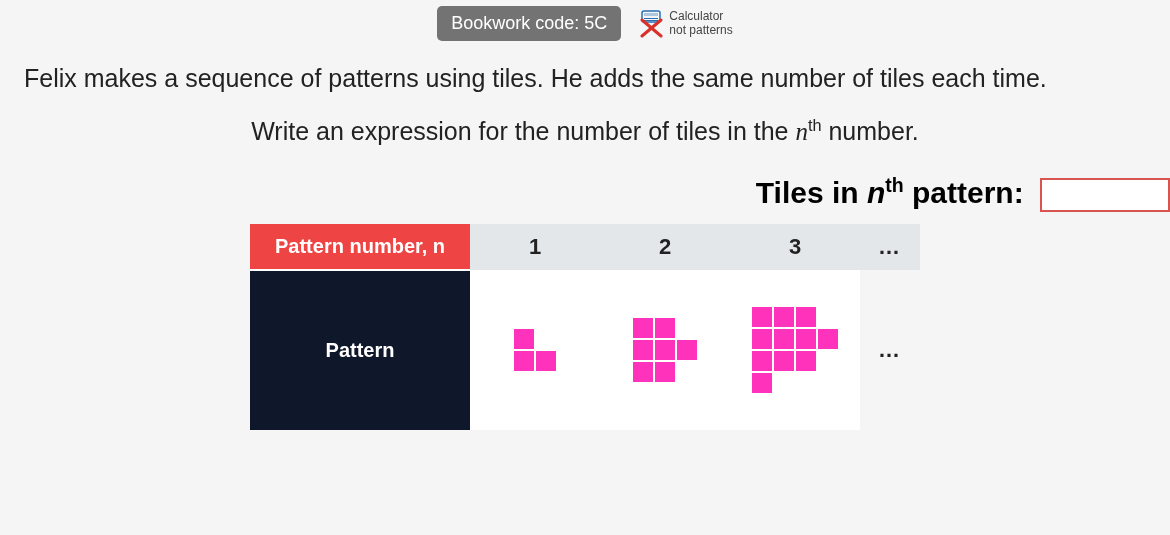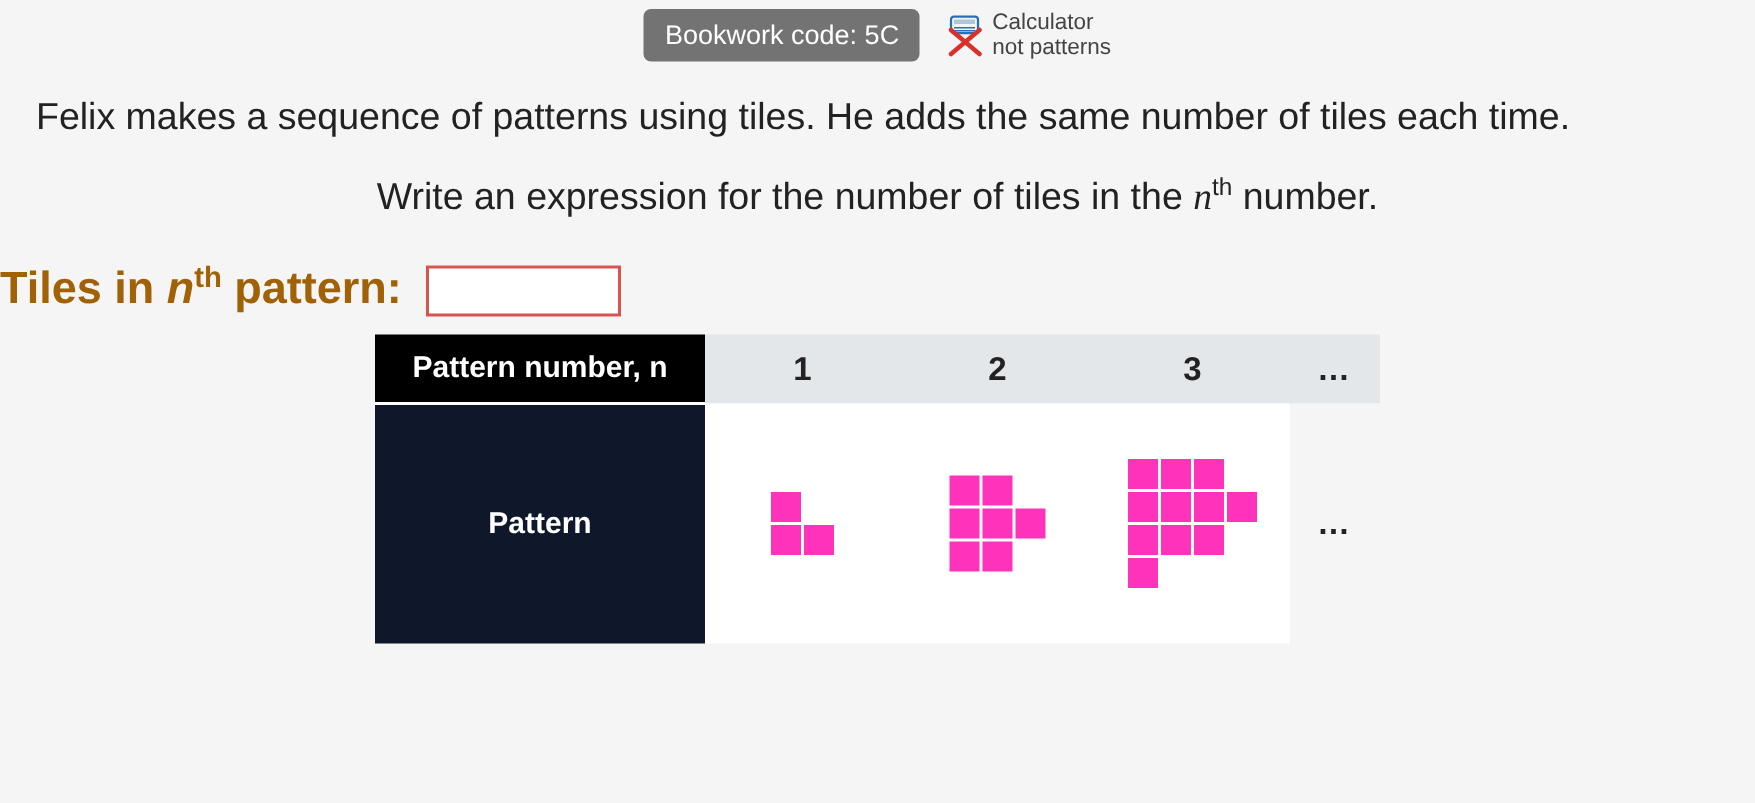--- a/index.html
+++ b/index.html
@@ -22,21 +22,21 @@
       background: #737373;
       color: #fff;
       padding: 7px 14px;
       border-radius: 5px;
       font-size: 18px;
     }
     .calc-wrap {
       display: flex;
       align-items: center;
       gap: 4px;
-      font-size: 15px;
+      font-size: 12px;
       color: #444;
       line-height: 1.1;
     }
     .calc-icon {
       width: 28px;
       height: 28px;
       position: relative;
     }
     .question {
       padding: 8px 18px 0 24px;
@@ -45,25 +45,25 @@
       line-height: 1.55;
     }
     .q2 {
       text-align: center;
       padding: 18px 24px 0 24px;
       font-size: 25px;
       color: #222;
     }
     .q2 .var { font-style: italic; font-family: 'Times New Roman', serif; }
     .prompt {
-      text-align: left;
+      text-align: right;
       padding: 28px 0 12px 0;
       font-size: 30px;
       font-weight: 700;
-      color: #a16207;
+      color: #000000;
     }
     .prompt .var { font-style: italic; }
     .answer-box {
       display: inline-block;
       vertical-align: middle;
       border: 2px solid #d9534f;
       width: 130px;
       height: 34px;
       margin-left: 8px;
       background: #fff;
@@ -73,21 +73,21 @@
       justify-content: center;
     }
     .tbl {
       border-collapse: collapse;
     }
     .tbl td, .tbl th {
       text-align: center;
       vertical-align: middle;
     }
     .hhead {
-      background: #000000;
+      background: #ef4444;
       color: #fff;
       font-weight: 600;
       font-size: 20px;
       padding: 10px 18px;
       border-bottom: 2px solid #fff;
       text-align: left;
       width: 220px;
     }
     .hcell {
       background: #e4e7e9;

